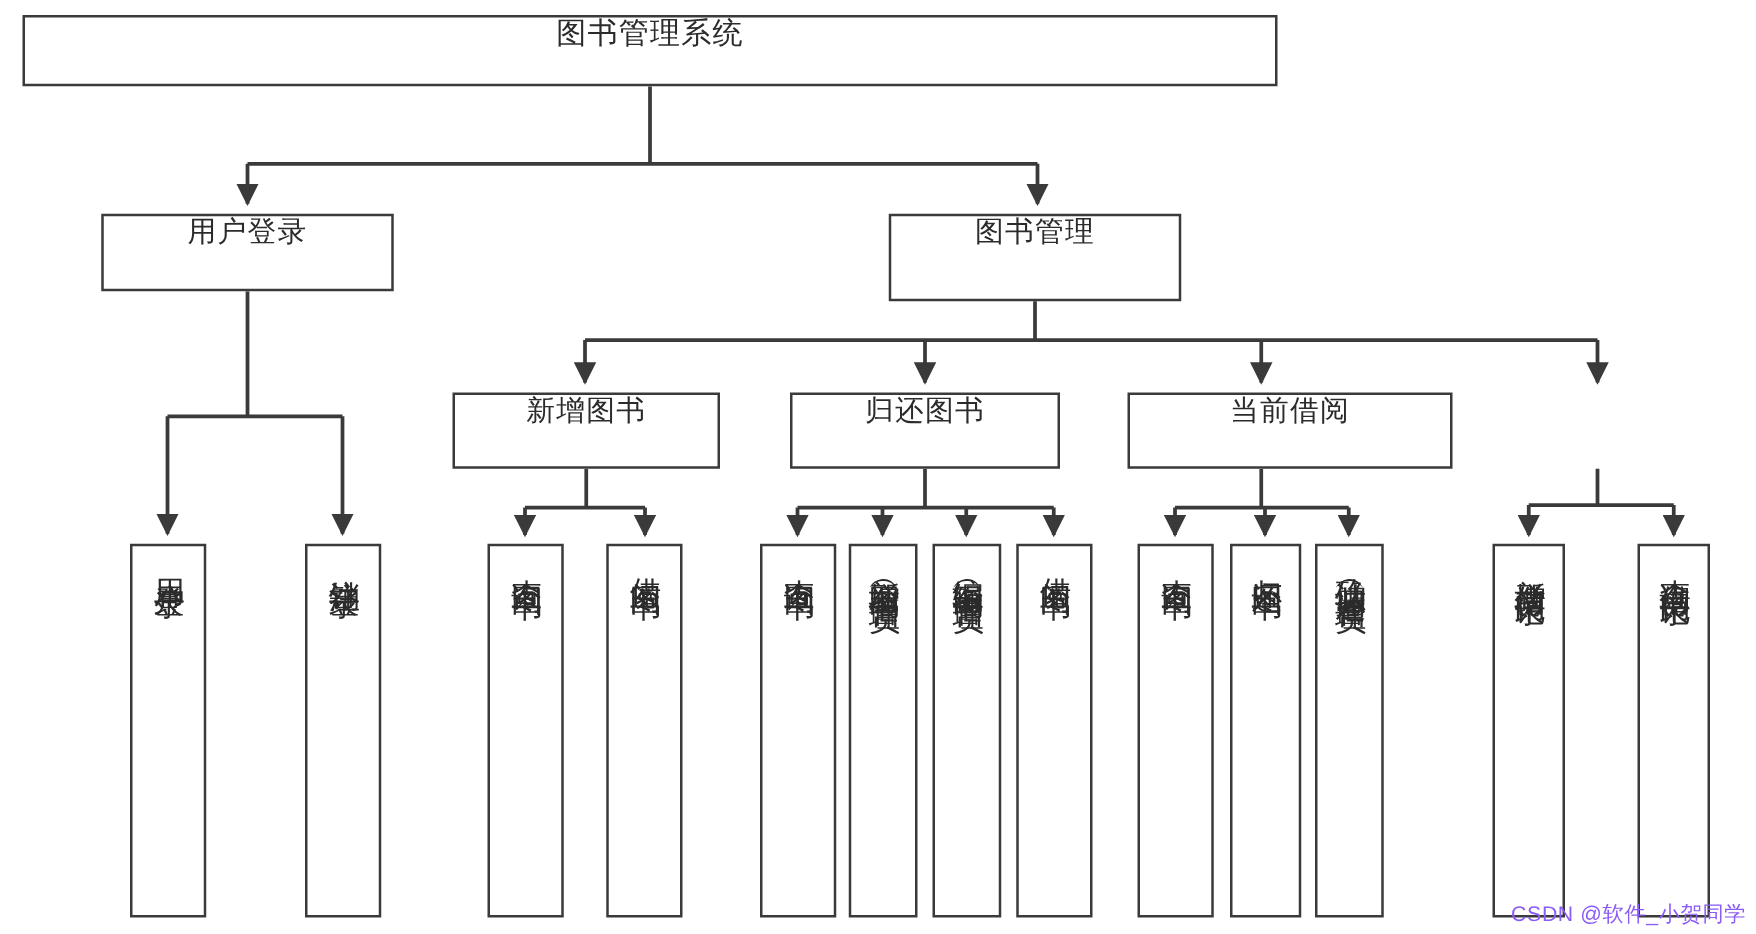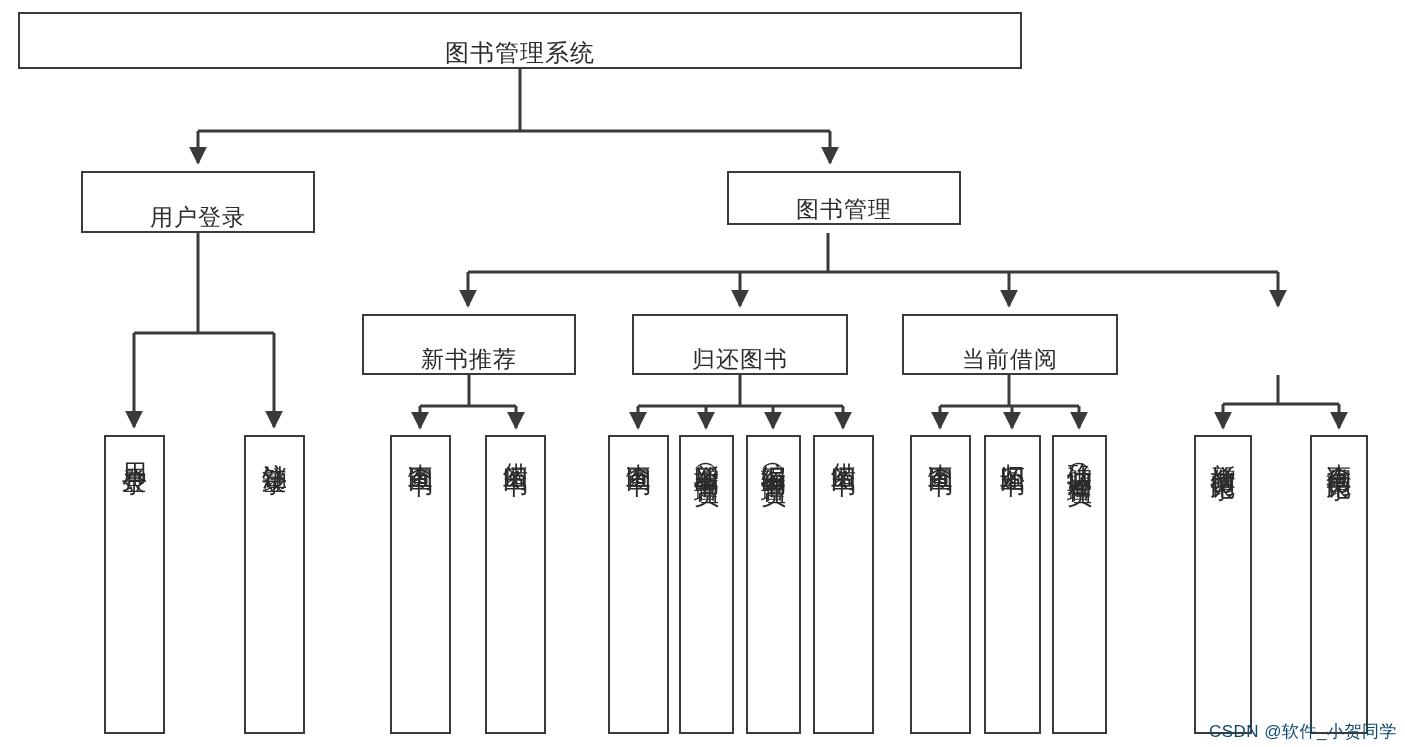--- a/index.html
+++ b/index.html
@@ -25,21 +25,21 @@
     width: 1405px;
     height: 747px;
     pointer-events: none;
   }
   .node {
     position: absolute;
     box-sizing: border-box;
     border: 2.5px solid #3a3a3a;
     background: #ffffff;
     display: flex;
-    align-items: flex-end;
+    align-items: flex-start;
     justify-content: center;
     color: #2b2b2b;
     z-index: 2;
   }
   .node .label {
     display: block;
     text-align: center;
     line-height: 1.12;
     letter-spacing: 1px;
   }
@@ -62,21 +62,21 @@
     font-size: 25px;
     line-height: 1.0;
     letter-spacing: 3px;
     white-space: nowrap;
   }
   .watermark {
     position: absolute;
     right: 8px;
     bottom: 4px;
     font-size: 17px;
-    color: #0c4a6e;
+    color: #8b5cf6;
     letter-spacing: 0.5px;
     z-index: 5;
     white-space: nowrap;
     font-family: "Liberation Sans", "DejaVu Sans", sans-serif;
   }
 </style>
 </head>
 <body>
 
 <div id="canvas">
@@ -132,33 +132,33 @@
   </svg>
 
   <div class="node h root" style="left:18px; top:12px; width:1004px; height:57px;">
     <span class="label">图书管理系统</span>
   </div>
 
   <div class="node h" style="left:81px; top:171px; width:234px; height:62px;">
     <span class="label">用户登录</span>
   </div>
 
-  <div class="node h" style="left:711px; top:171px; width:234px; height:54px;margin-left:16px;">
+  <div class="node h" style="left:711px; top:171px; width:234px; height:70px;">
     <span class="label">图书管理</span>
   </div>
 
   <div class="node h" style="left:362px; top:314px; width:214px; height:61px;">
-    <span class="label">新书推荐</span>
+    <span class="label">新增图书</span>
   </div>
 
   <div class="node h" style="left:632px; top:314px; width:216px; height:61px;">
     <span class="label">归还图书</span>
   </div>
 
-  <div class="node h" style="left:902px; top:314px; width:216px; height:61px;">
+  <div class="node h" style="left:902px; top:314px; width:260px; height:61px;">
     <span class="label">当前借阅</span>
   </div>
 
 
   <div class="node v" style="left:104px; top:435px; width:61px; height:299px;">
     <span class="label">用户登录</span>
   </div>
 
   <div class="node v" style="left:244px; top:435px; width:61px; height:299px;">
     <span class="label">注销登录</span>

